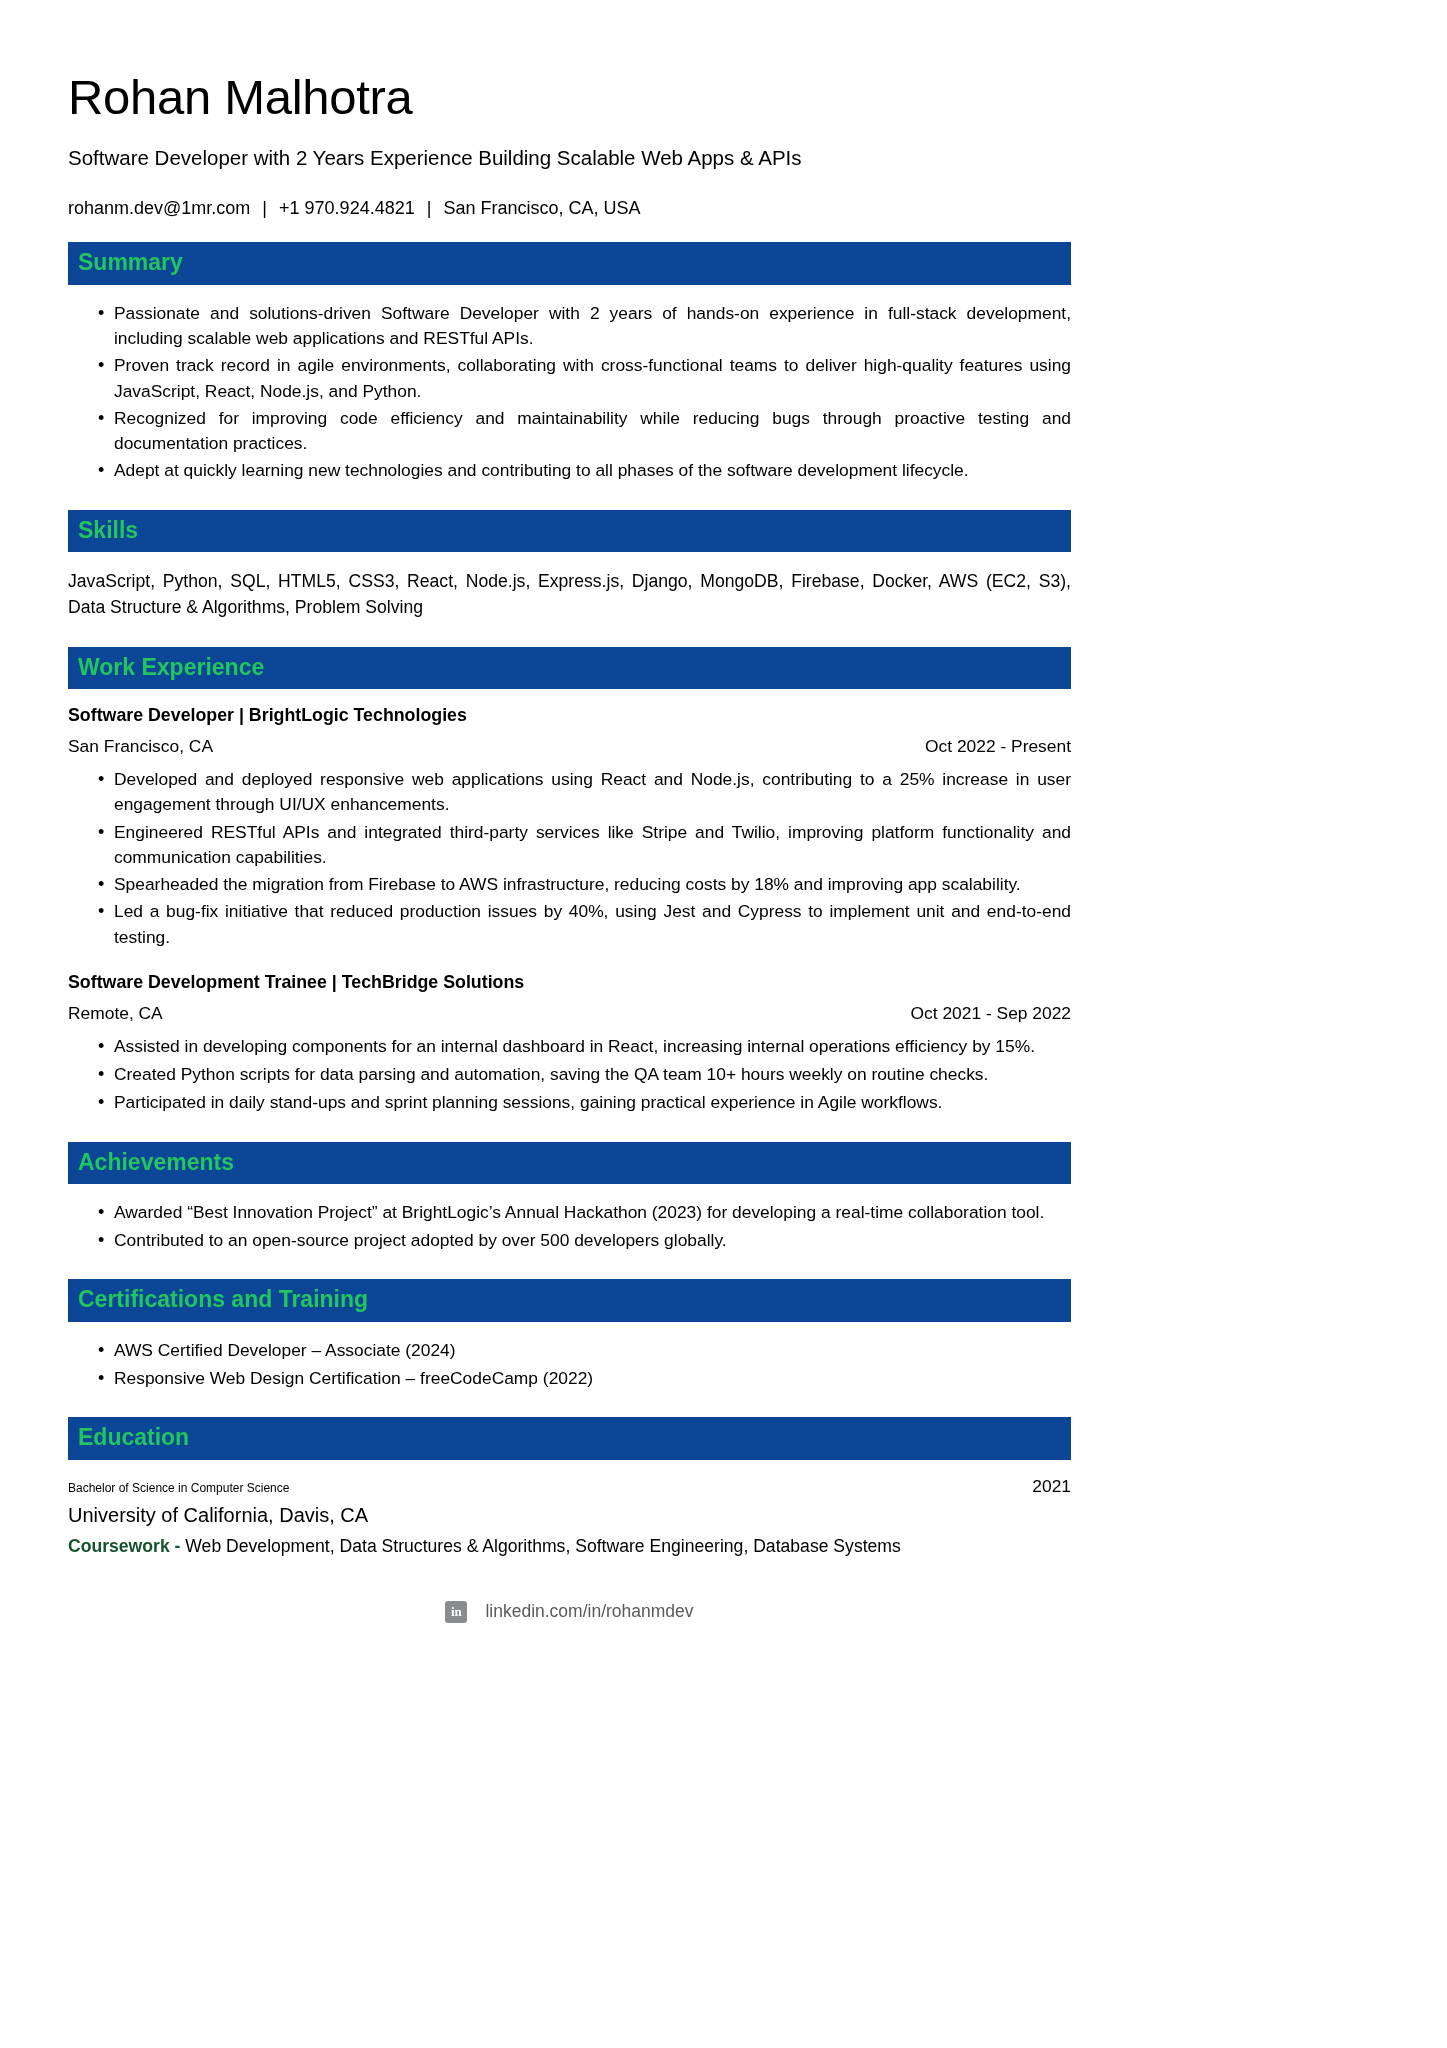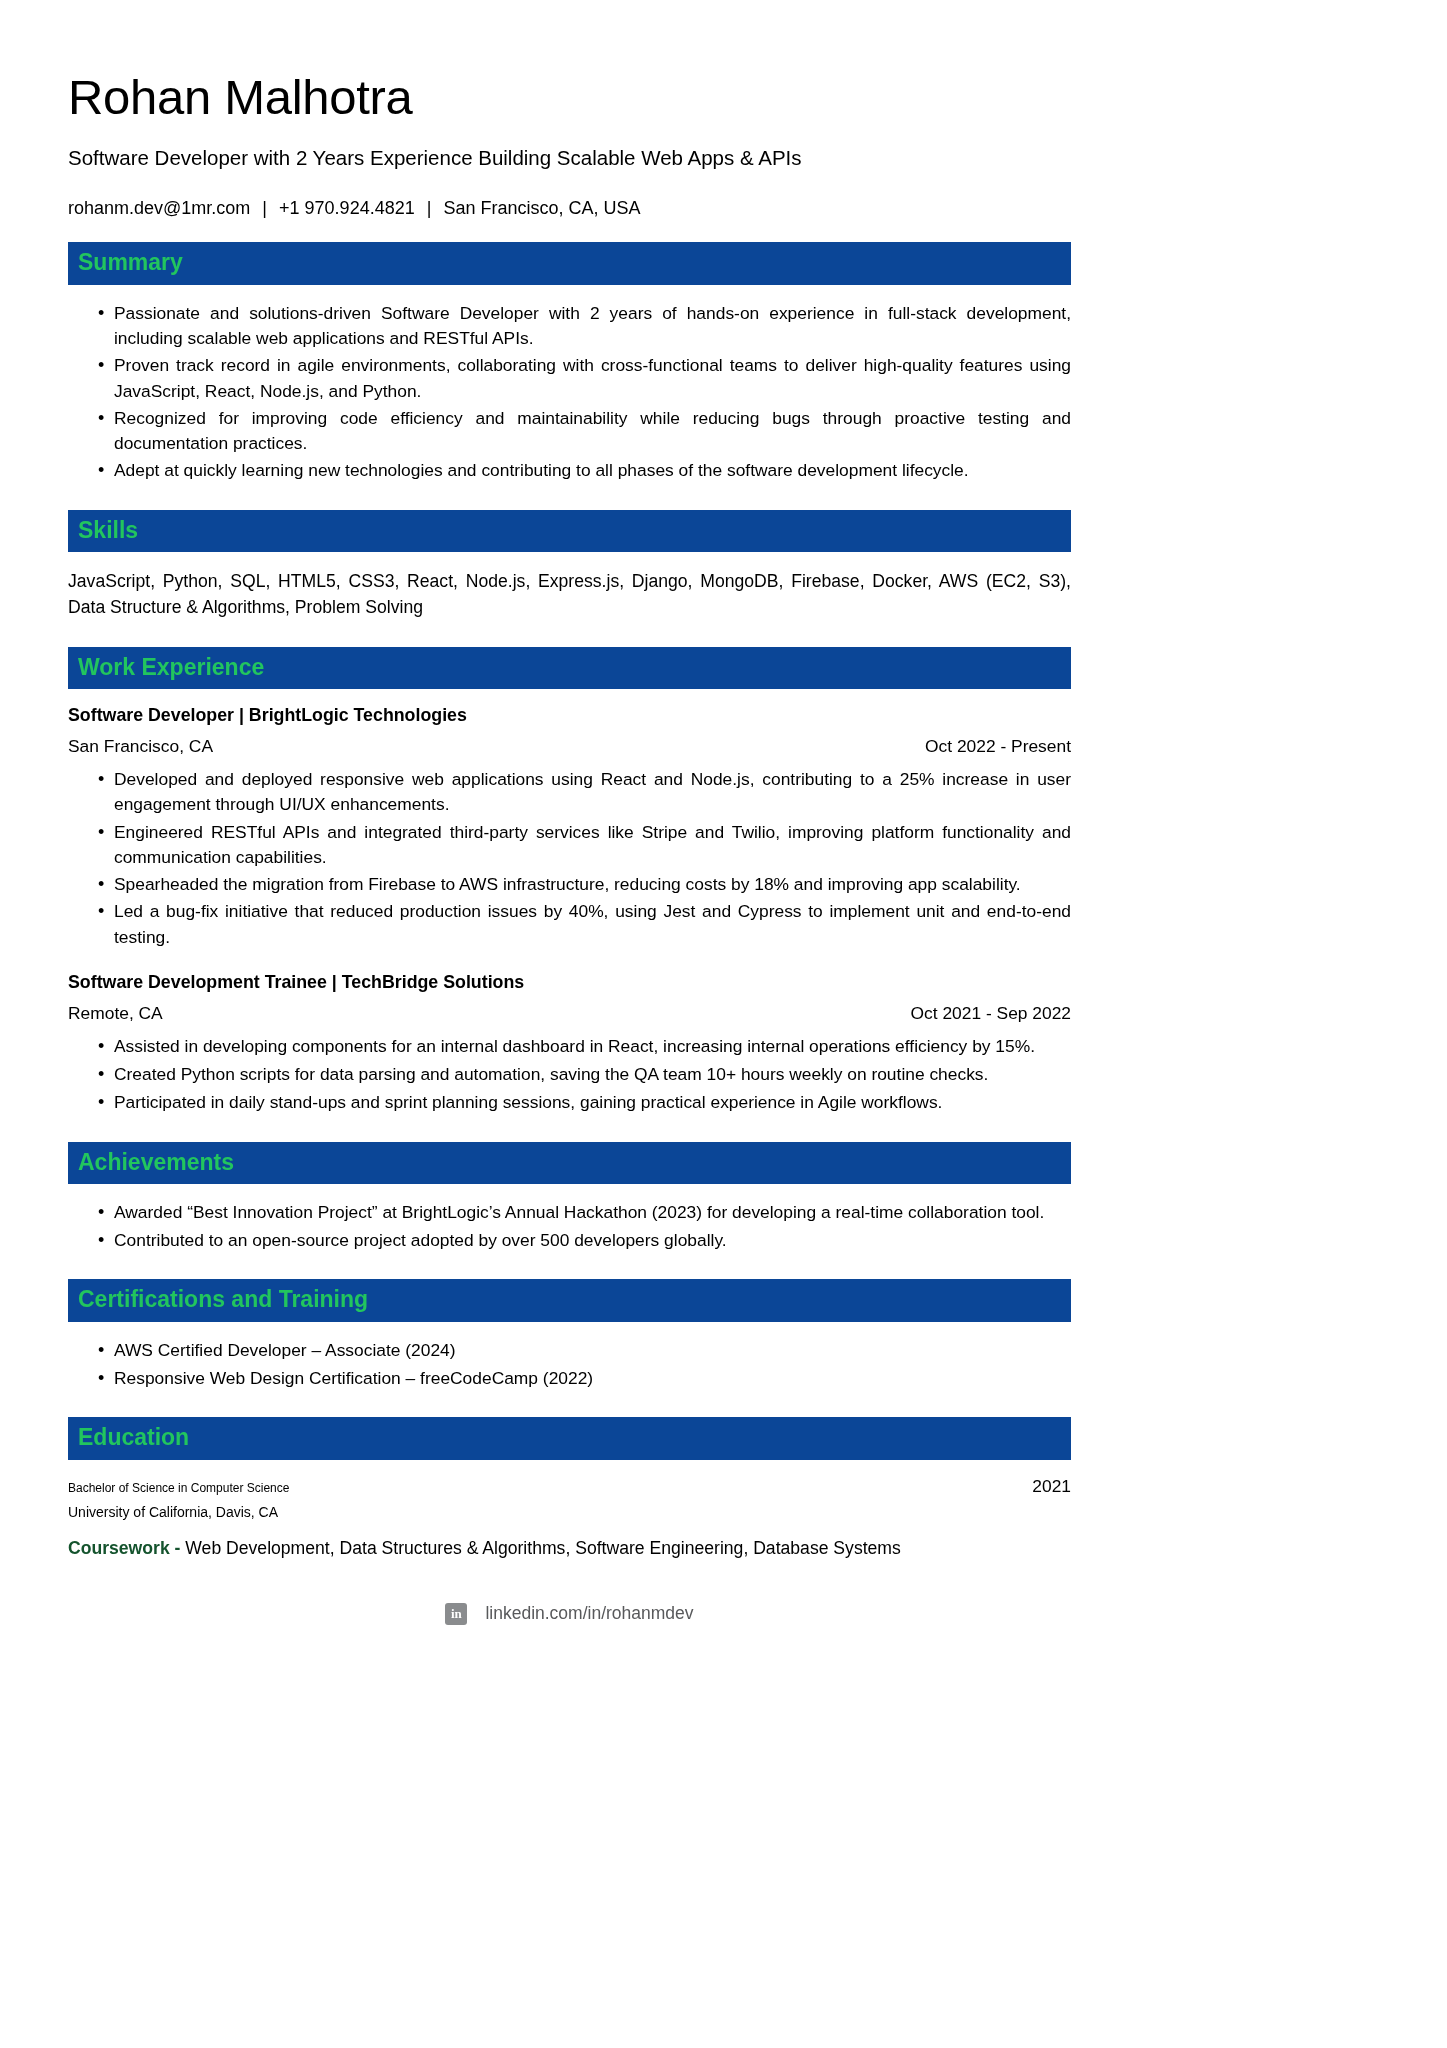--- a/index.html
+++ b/index.html
@@ -110,22 +110,22 @@
     margin-bottom: 7px;
   }
   .edu-degree {
     font-size: 12px;
     font-weight: 400;
   }
   .edu-year {
     font-size: 17.4px;
   }
   .edu-school {
-    font-size: 14px;
-    margin-bottom: 18px;
+    font-size: 20px;
+    margin-bottom: 9px;
   }
   .coursework {
     font-size: 17.6px;
   }
   .coursework .label {
     color: #14532d;
     font-weight: 700;
   }
   .footer {
     margin-top: 44px;

